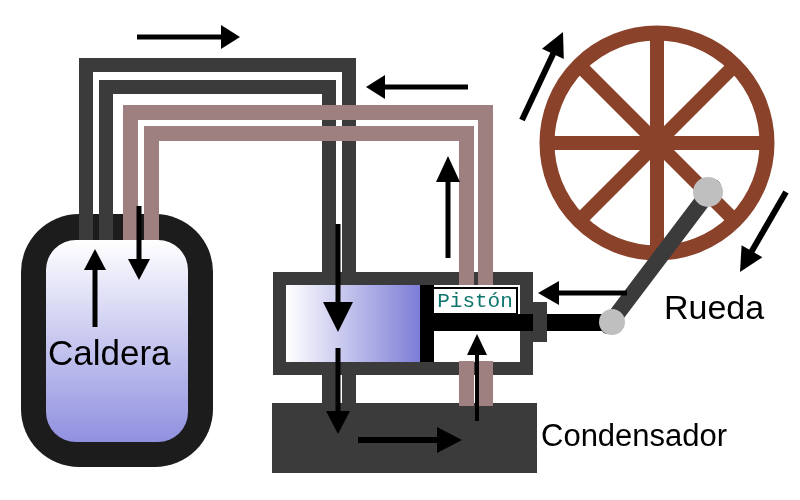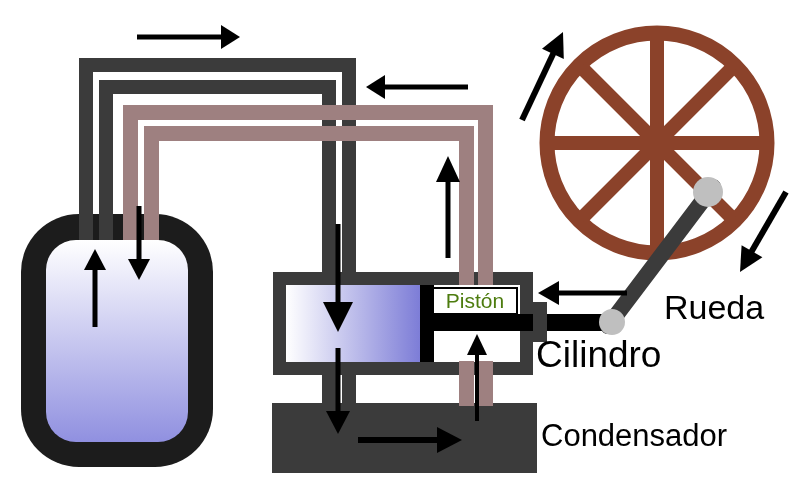--- a/index.html
+++ b/index.html
@@ -18,22 +18,22 @@
                 background:linear-gradient(to bottom,#ffffff 0%,var(--boiler-gradient-end,#9090e0) 100%);z-index:3;}
   
   #cylinder-body{left:273px;top:272px;width:260px;height:103px;background:var(--pipe-dark,#3b3b3b);z-index:1;}
   #cylinder-chamber{left:286px;top:285px;width:234px;height:77px;background:#ffffff;z-index:4;}
   #steam-fill{left:286px;top:285px;width:134px;height:77px;
               background:linear-gradient(to right,#ffffff 0%,var(--steam-gradient-end,#7d7dd7) 100%);z-index:4;}
   #piston-plate{left:420px;top:285px;width:14px;height:77px;background:#000;z-index:4;}
   #piston-rod{left:434px;top:314px;width:182px;height:17px;background:#000;z-index:4;}
   #rod-gland{left:533px;top:302px;width:14px;height:40px;background:var(--pipe-dark,#3b3b3b);z-index:4;}
   #piston-label-box{left:432px;top:287px;width:86px;height:28px;background:#fff;border:2px solid #000;
-                    box-sizing:border-box;z-index:5;display:flex;justify-content:center;
-                    font-size:21px;color:#4d7c0f;}
+                    box-sizing:border-box;z-index:5;display:flex;align-items:center;justify-content:center;
+                    font-size:21px;color:#0f766e;font-family:Liberation Mono, monospace;}
   
   #condenser-body{left:272px;top:403px;width:265px;height:70px;background:var(--pipe-dark,#3b3b3b);z-index:3;}
   
   .diagram-label{position:absolute;color:#000;z-index:8;white-space:nowrap;line-height:1;}
   #label-caldera{left:48px;top:335px;font-size:35px;}
   #label-cilindro{left:536px;top:336px;font-size:37px;}
   #label-rueda{left:664px;top:270px;font-size:34px;margin-top:20px;}
   #label-condensador{left:541px;top:420px;font-size:31px;}
   
   svg.overlay{position:absolute;left:0;top:0;}
@@ -139,17 +139,17 @@
     <g>
       <line class="arrow-line" x1="627" y1="293" x2="558" y2="293" stroke-width="5"></line>
       <polygon class="arrow-head" points="538,293 559,281 559,305"></polygon>
     </g>
     <g>
       <line class="arrow-line" x1="358" y1="440" x2="438" y2="440" stroke-width="6"></line>
       <polygon class="arrow-head" points="462,440 437,427 437,453"></polygon>
     </g>
   </svg>
 
-  <div id="label-cilindro" class="diagram-label">Cilindro</div>
+  <div id="label-caldera" class="diagram-label">Caldera</div>
   <div id="label-rueda" class="diagram-label">Rueda</div>
   <div id="label-condensador" class="diagram-label">Condensador</div>
 
 </div>
 
 </body></html>

